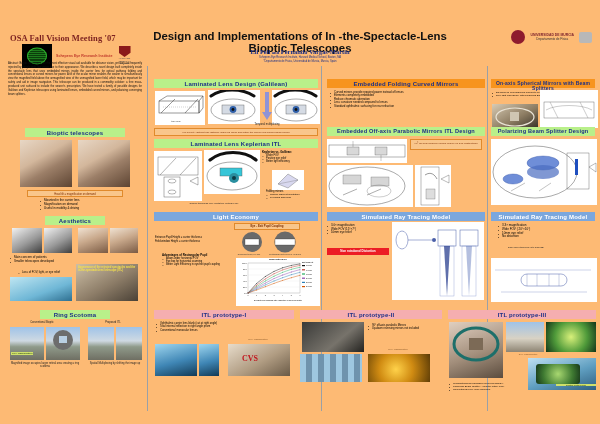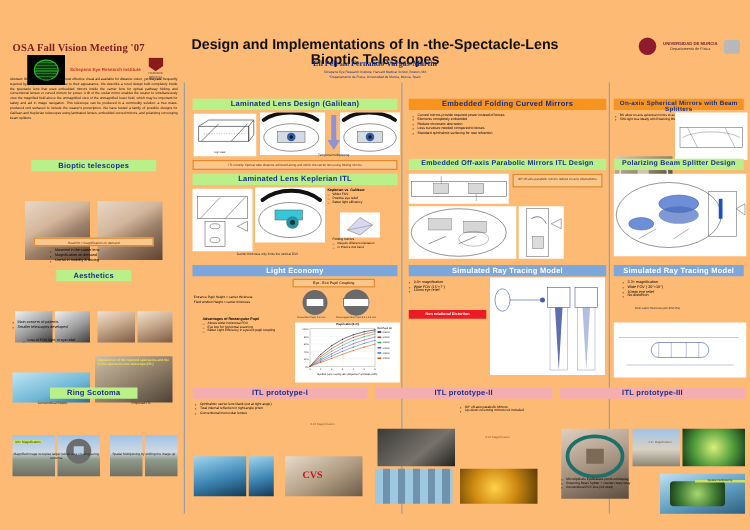--- a/index.html
+++ b/index.html
@@ -43,21 +43,21 @@
   .umu{position:absolute;right:8px;top:30px;display:flex;align-items:center;gap:5px;}
   .umu-seal{width:14px;height:14px;border-radius:50%;background:#8e1b2e;}
   .umu-txt{font-size:3px;color:#333;line-height:1.2;text-align:center;}
   .umu-txt b{font-size:3.4px;color:#7a1f2b;}
   .umu-mark{width:13px;height:11px;background:#b8b8b8;border-radius:2px;}
 
   .abstract{position:absolute;left:8px;top:62px;width:134px;font-size:2.7px;
             line-height:1.42;text-align:justify;color:#111;}
 
   
-  .ph{position:absolute;background:#cfd3d6;overflow:hidden;margin-top:21px;}
+  .ph{position:absolute;background:#cfd3d6;overflow:hidden;}
   .face{background:linear-gradient(150deg,#e8d7c5 0%,#d3b79c 38%,#9c7f68 60%,#5d4432 100%);}
   .face2{background:linear-gradient(160deg,#f0e2d2 0%,#c9a98c 45%,#7a5a43 100%);}
   .street{background:linear-gradient(#9fc3e8 0%,#cfd9e2 42%,#8f9a8a 60%,#6f6f63 100%);}
   .dark{background:linear-gradient(140deg,#3a3a38,#77736b 60%,#23221f);}
   .cyan{background:linear-gradient(160deg,#bfe6f2,#6fb7d6 60%,#2e6f90);}
   .gold{background:radial-gradient(circle at 45% 55%,#ffd24a,#d08b12 45%,#5a3a06 100%);}
   .blueimg{background:linear-gradient(165deg,#9fd6ef,#3f86b5 55%,#123a55);}
   .green-money{background:radial-gradient(circle at 50% 50%,#d8f07a,#4f9a3a 55%,#13361a);}
   .bw{background:linear-gradient(150deg,#f2f2f2,#9a9a9a 55%,#3d3d3d);}
 

